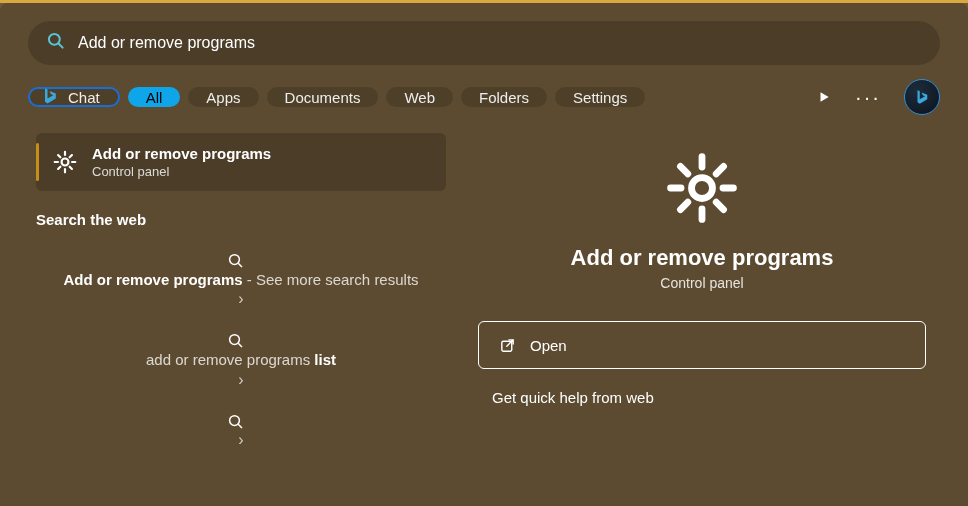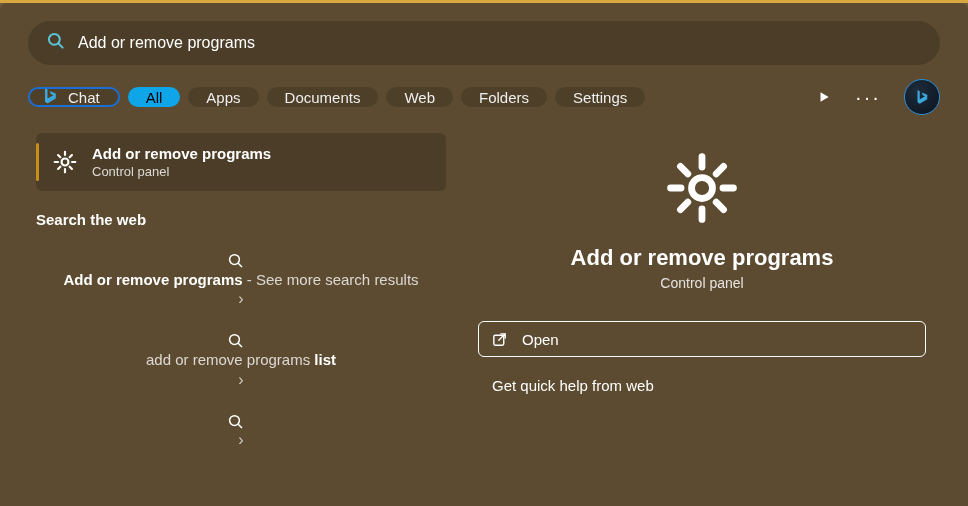--- a/index.html
+++ b/index.html
@@ -116,23 +116,23 @@
   .web-text .bold { font-weight:600; }
   .chev { color: rgba(255,255,255,0.7); font-size:16px; }
   .detail-header { display:flex; flex-direction:column; align-items:center; margin-bottom:30px; }
   .big-gear svg { width: 74px; height: 74px; stroke:#fff; fill:none; stroke-width:2.2; }
   .detail-title { font-size: 22px; font-weight:600; margin-top:16px; }
   .detail-sub { font-size: 14px; color: rgba(255,255,255,0.85); margin-top:4px; }
   .open-btn {
     margin: 0 14px 20px 14px;
     border: 1.5px solid #fff;
     border-radius: 6px;
-    height: 36px;
+    height: 48px;
     display:flex; align-items:center;
-    padding: 0 12px;
+    padding: 0 20px;
     cursor:pointer;
   }
   .open-btn svg { width:17px; height:17px; stroke:#fff; fill:none; stroke-width:2; margin-right:14px; }
   .open-btn span { font-size:15px; }
   .quick-help { font-size:15px; margin: 0 28px; }
 </style>
 </head>
 <body>
 
 <div class="topbar"></div>

